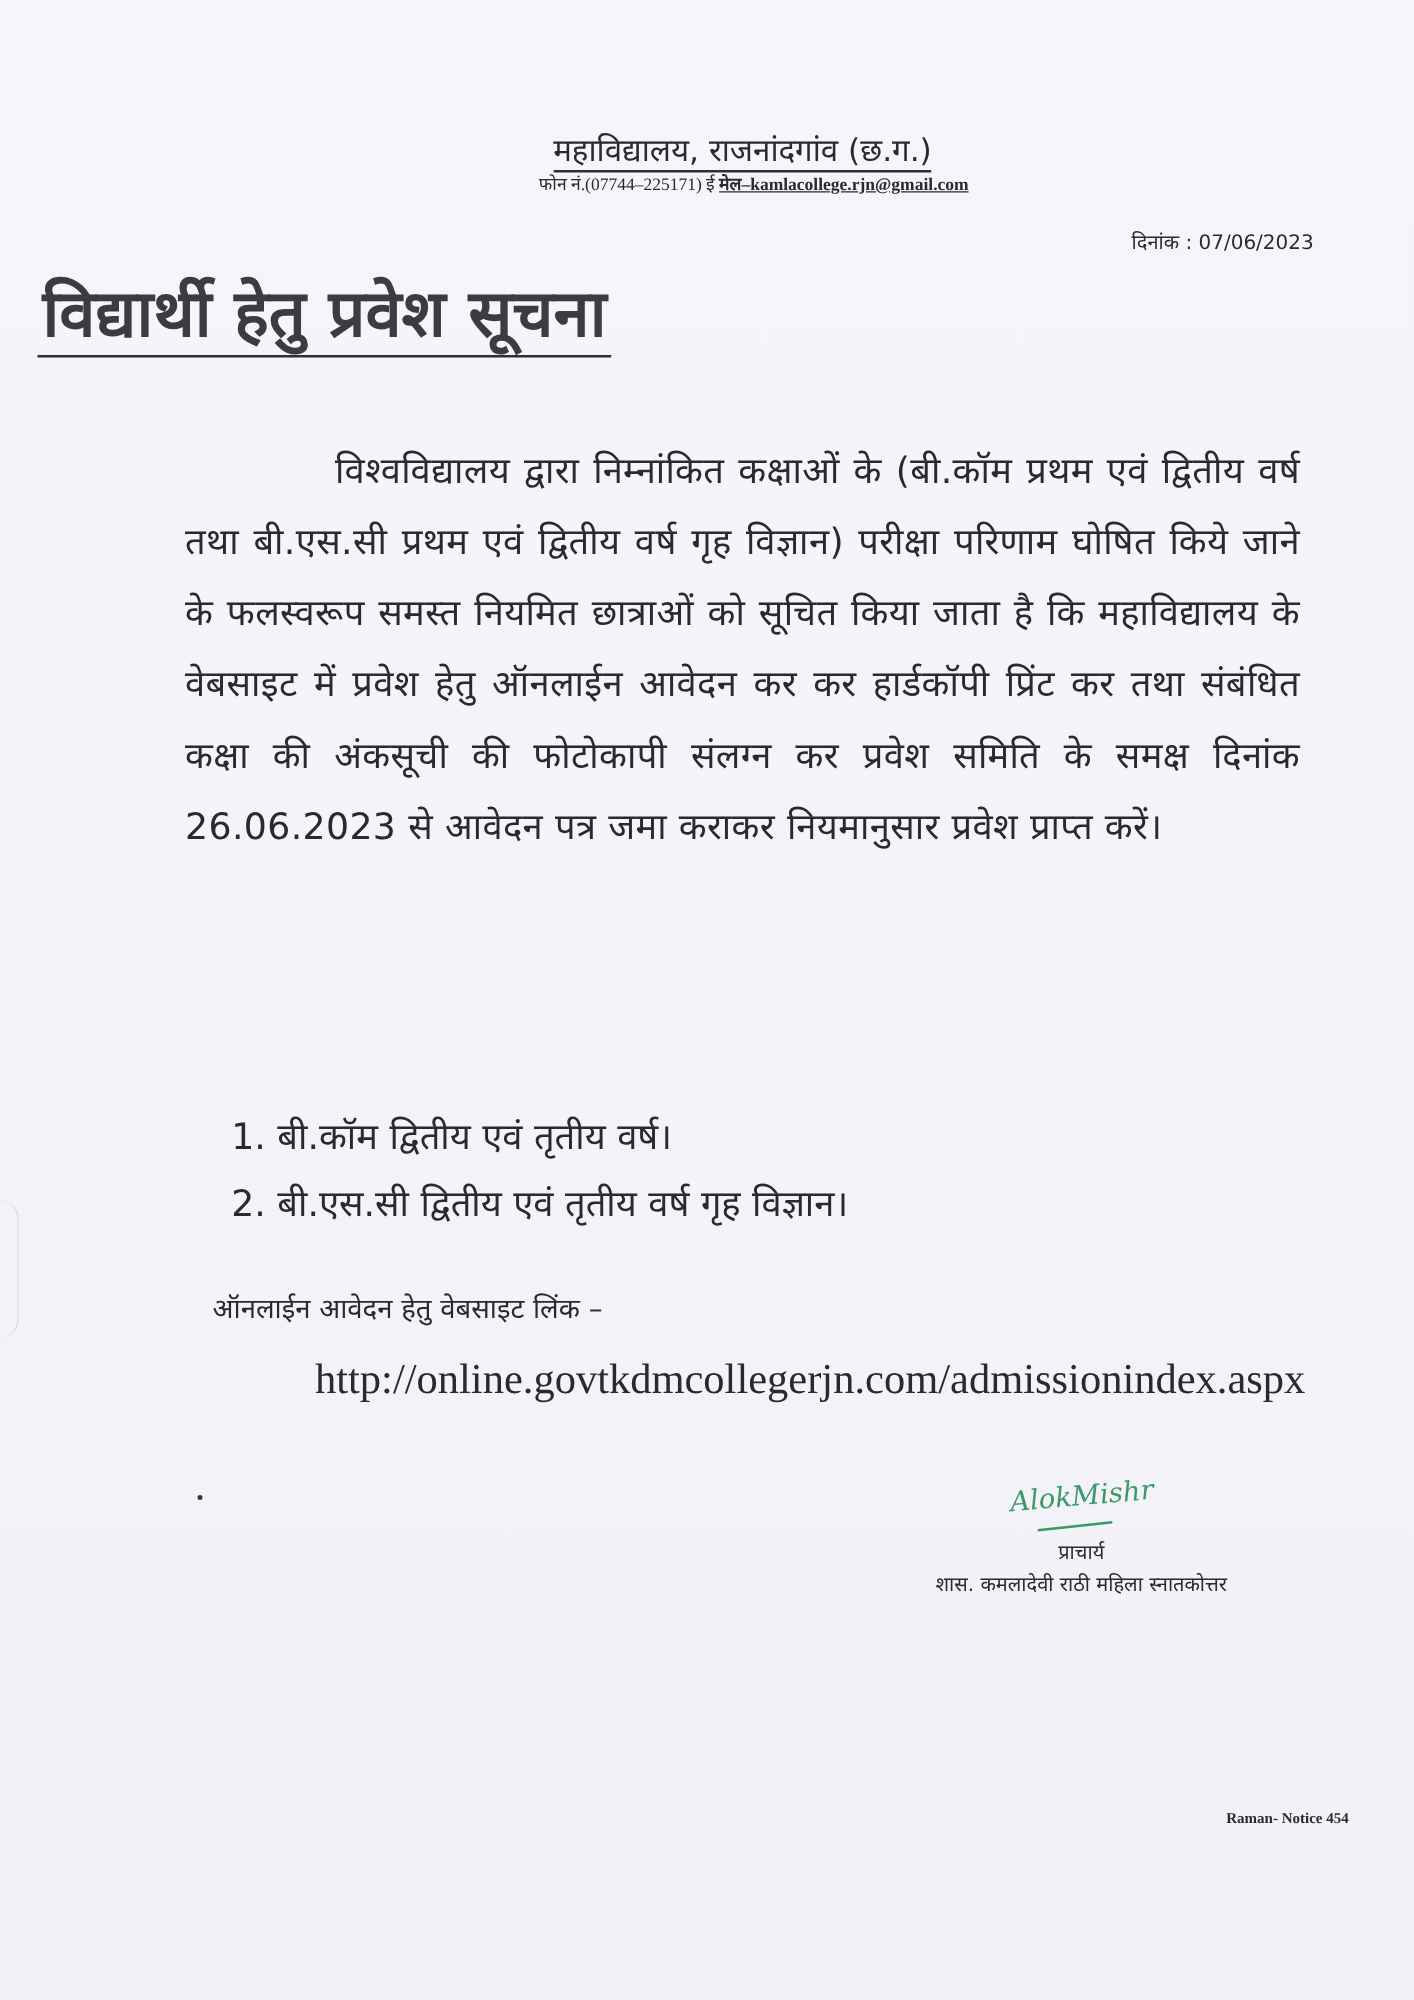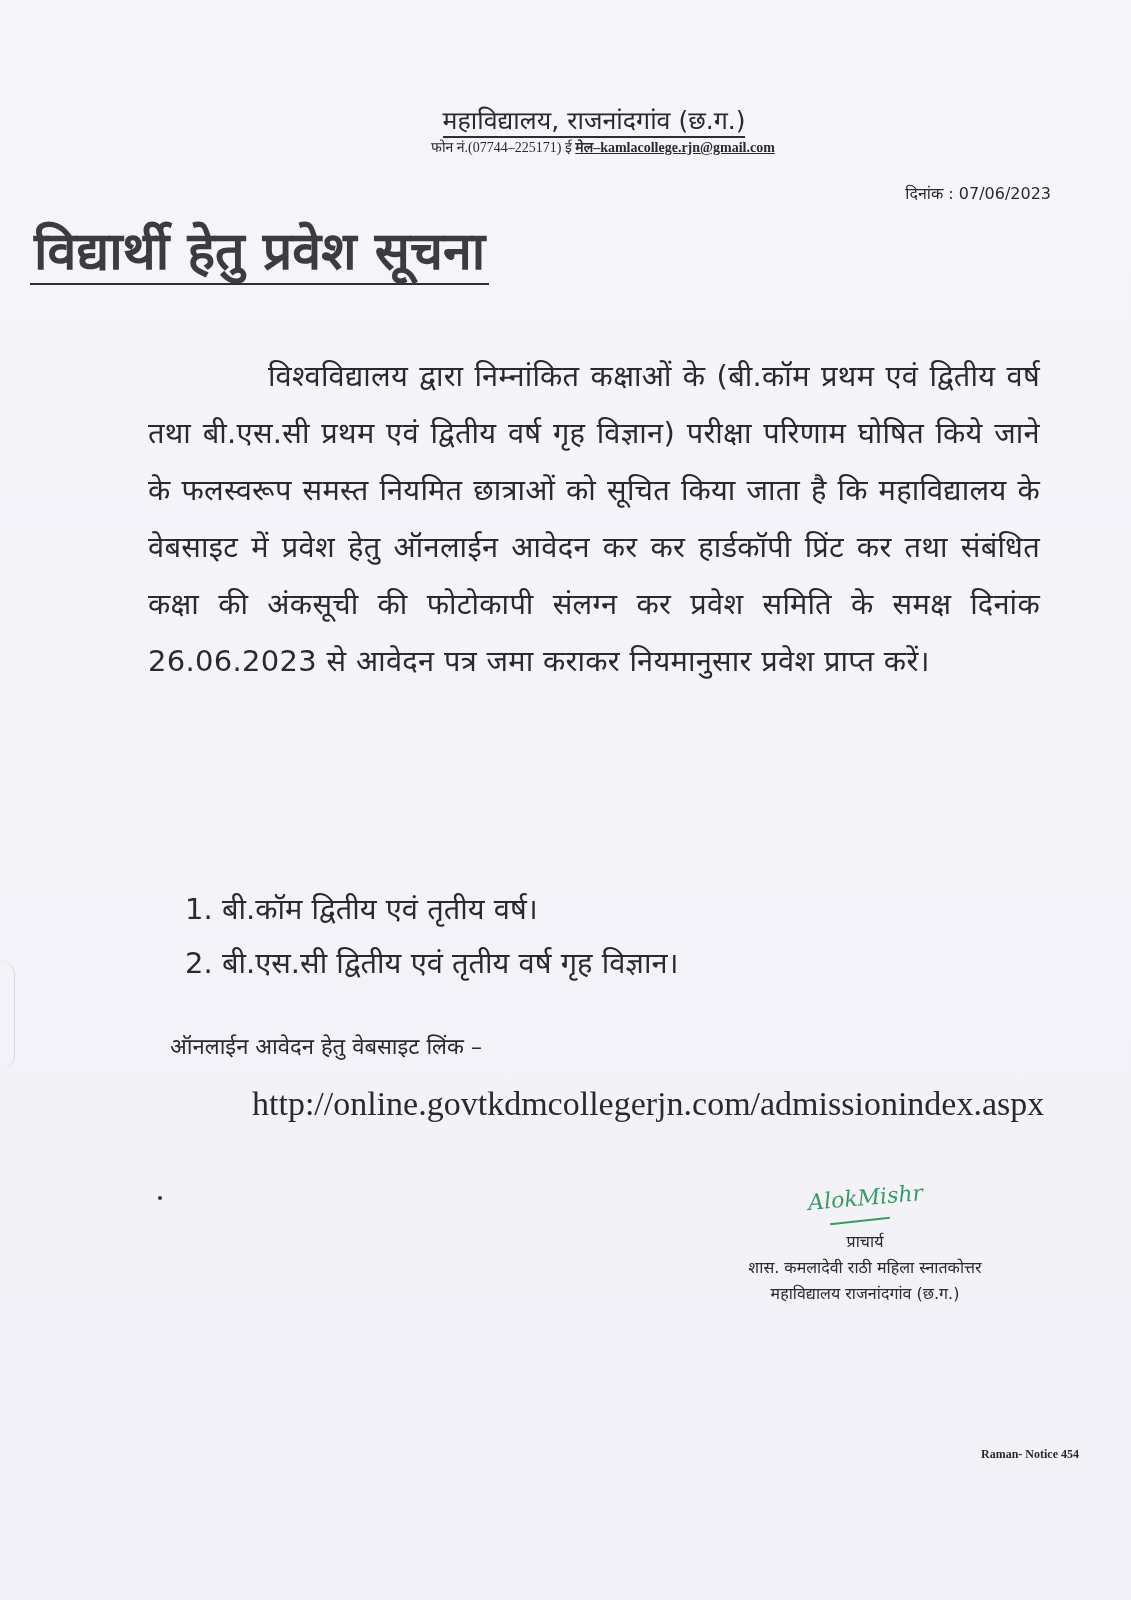--- a/index.html
+++ b/index.html
@@ -52,16 +52,15 @@
 
   <div class="link-label">ऑनलाईन आवेदन हेतु वेबसाइट लिंक –</div>
   <div class="url">http://online.govtkdmcollegerjn.com/admissionindex.aspx</div>
 
   <div class="dot"></div>
 
   <div class="sig">AlokMishr</div>
   <div class="sig-line"></div>
   <div class="sign-title">प्राचार्य</div>
   <div class="sign-org1">शास. कमलादेवी राठी महिला स्नातकोत्तर</div>
-  <div class="sign-org2">महाविद्यालय राजनांदगांव (छ.ग.)</div>
 
   <div class="ref">Raman- Notice 454</div>
 </div>
 
 </body></html>

